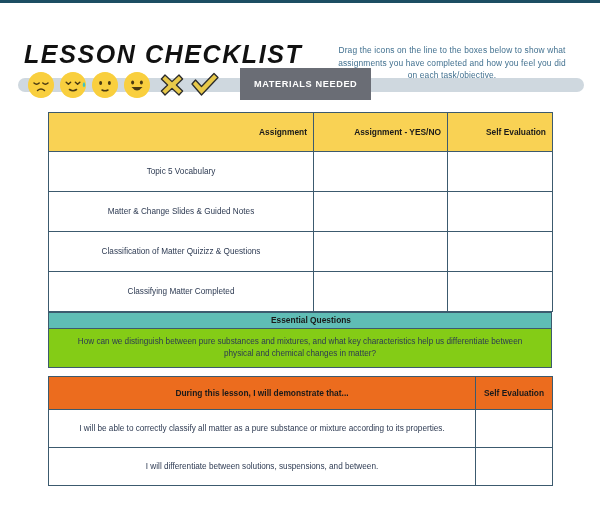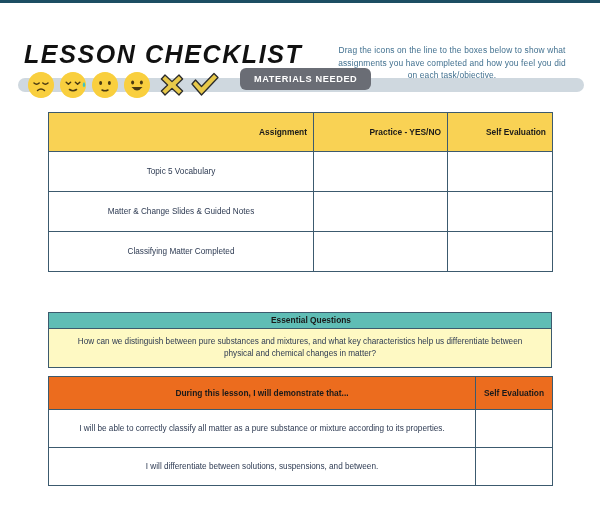--- a/index.html
+++ b/index.html
@@ -92,24 +92,24 @@
   }
   #icon-check {
     position: absolute;
     top: -7px; left: 172px;
     width: 30px; height: 28px;
     cursor: grab;
   }
   #materials-pill {
     position: absolute;
     top: -10px; left: 222px;
-    height: 22px;
+    height: 32px;
     padding: 0 14px;
     background: #6a6d75;
-    border-radius: 6px;
+    border-radius: 0;
     color: #ffffff;
     font-size: 9.2px;
     font-weight: bold;
     letter-spacing: 0.6px;
     display: flex;
     align-items: center;
     justify-content: center;
     white-space: nowrap;
     cursor: grab;
   }
@@ -158,21 +158,21 @@
     width: 504px;
   }
   #essential-table th {
     background: #5fbdb5;
     height: 15px;
     font-size: 8.4px;
     padding-left: 28px;
   }
   #essential-table td {
     height: 32px;
-    background: #fef9c3;
+    background: #84cc16;
     padding: 3px 26px;
   }
 
   
   #objectives-table {
     top: 376px; left: 48px;
     width: 504px;
   }
   #objectives-table th {
     background: #ec6c1e;
@@ -252,32 +252,37 @@
 
 <table class="sheet-table" id="assignments-table">
   <colgroup>
       <col style="width:265px">
       <col style="width:134px">
       <col style="width:105px">
     </colgroup>
   <thead>
     <tr>
       <th>Assignment</th>
-      <th>Practice - YES/NO</th>
+      <th>Assignment - YES/NO</th>
       <th>Self Evaluation</th>
     </tr>
   </thead>
   <tbody>
     <tr>
       <td>Topic 5 Vocabulary</td>
       <td></td>
       <td></td>
     </tr>
     <tr>
       <td>Matter &amp; Change Slides &amp; Guided Notes</td>
+      <td></td>
+      <td></td>
+    </tr>
+    <tr>
+      <td>Classification of Matter Quizizz &amp; Questions</td>
       <td></td>
       <td></td>
     </tr>
     <tr>
       <td>Classifying Matter Completed</td>
       <td></td>
       <td></td>
     </tr>
   </tbody>
 </table>

